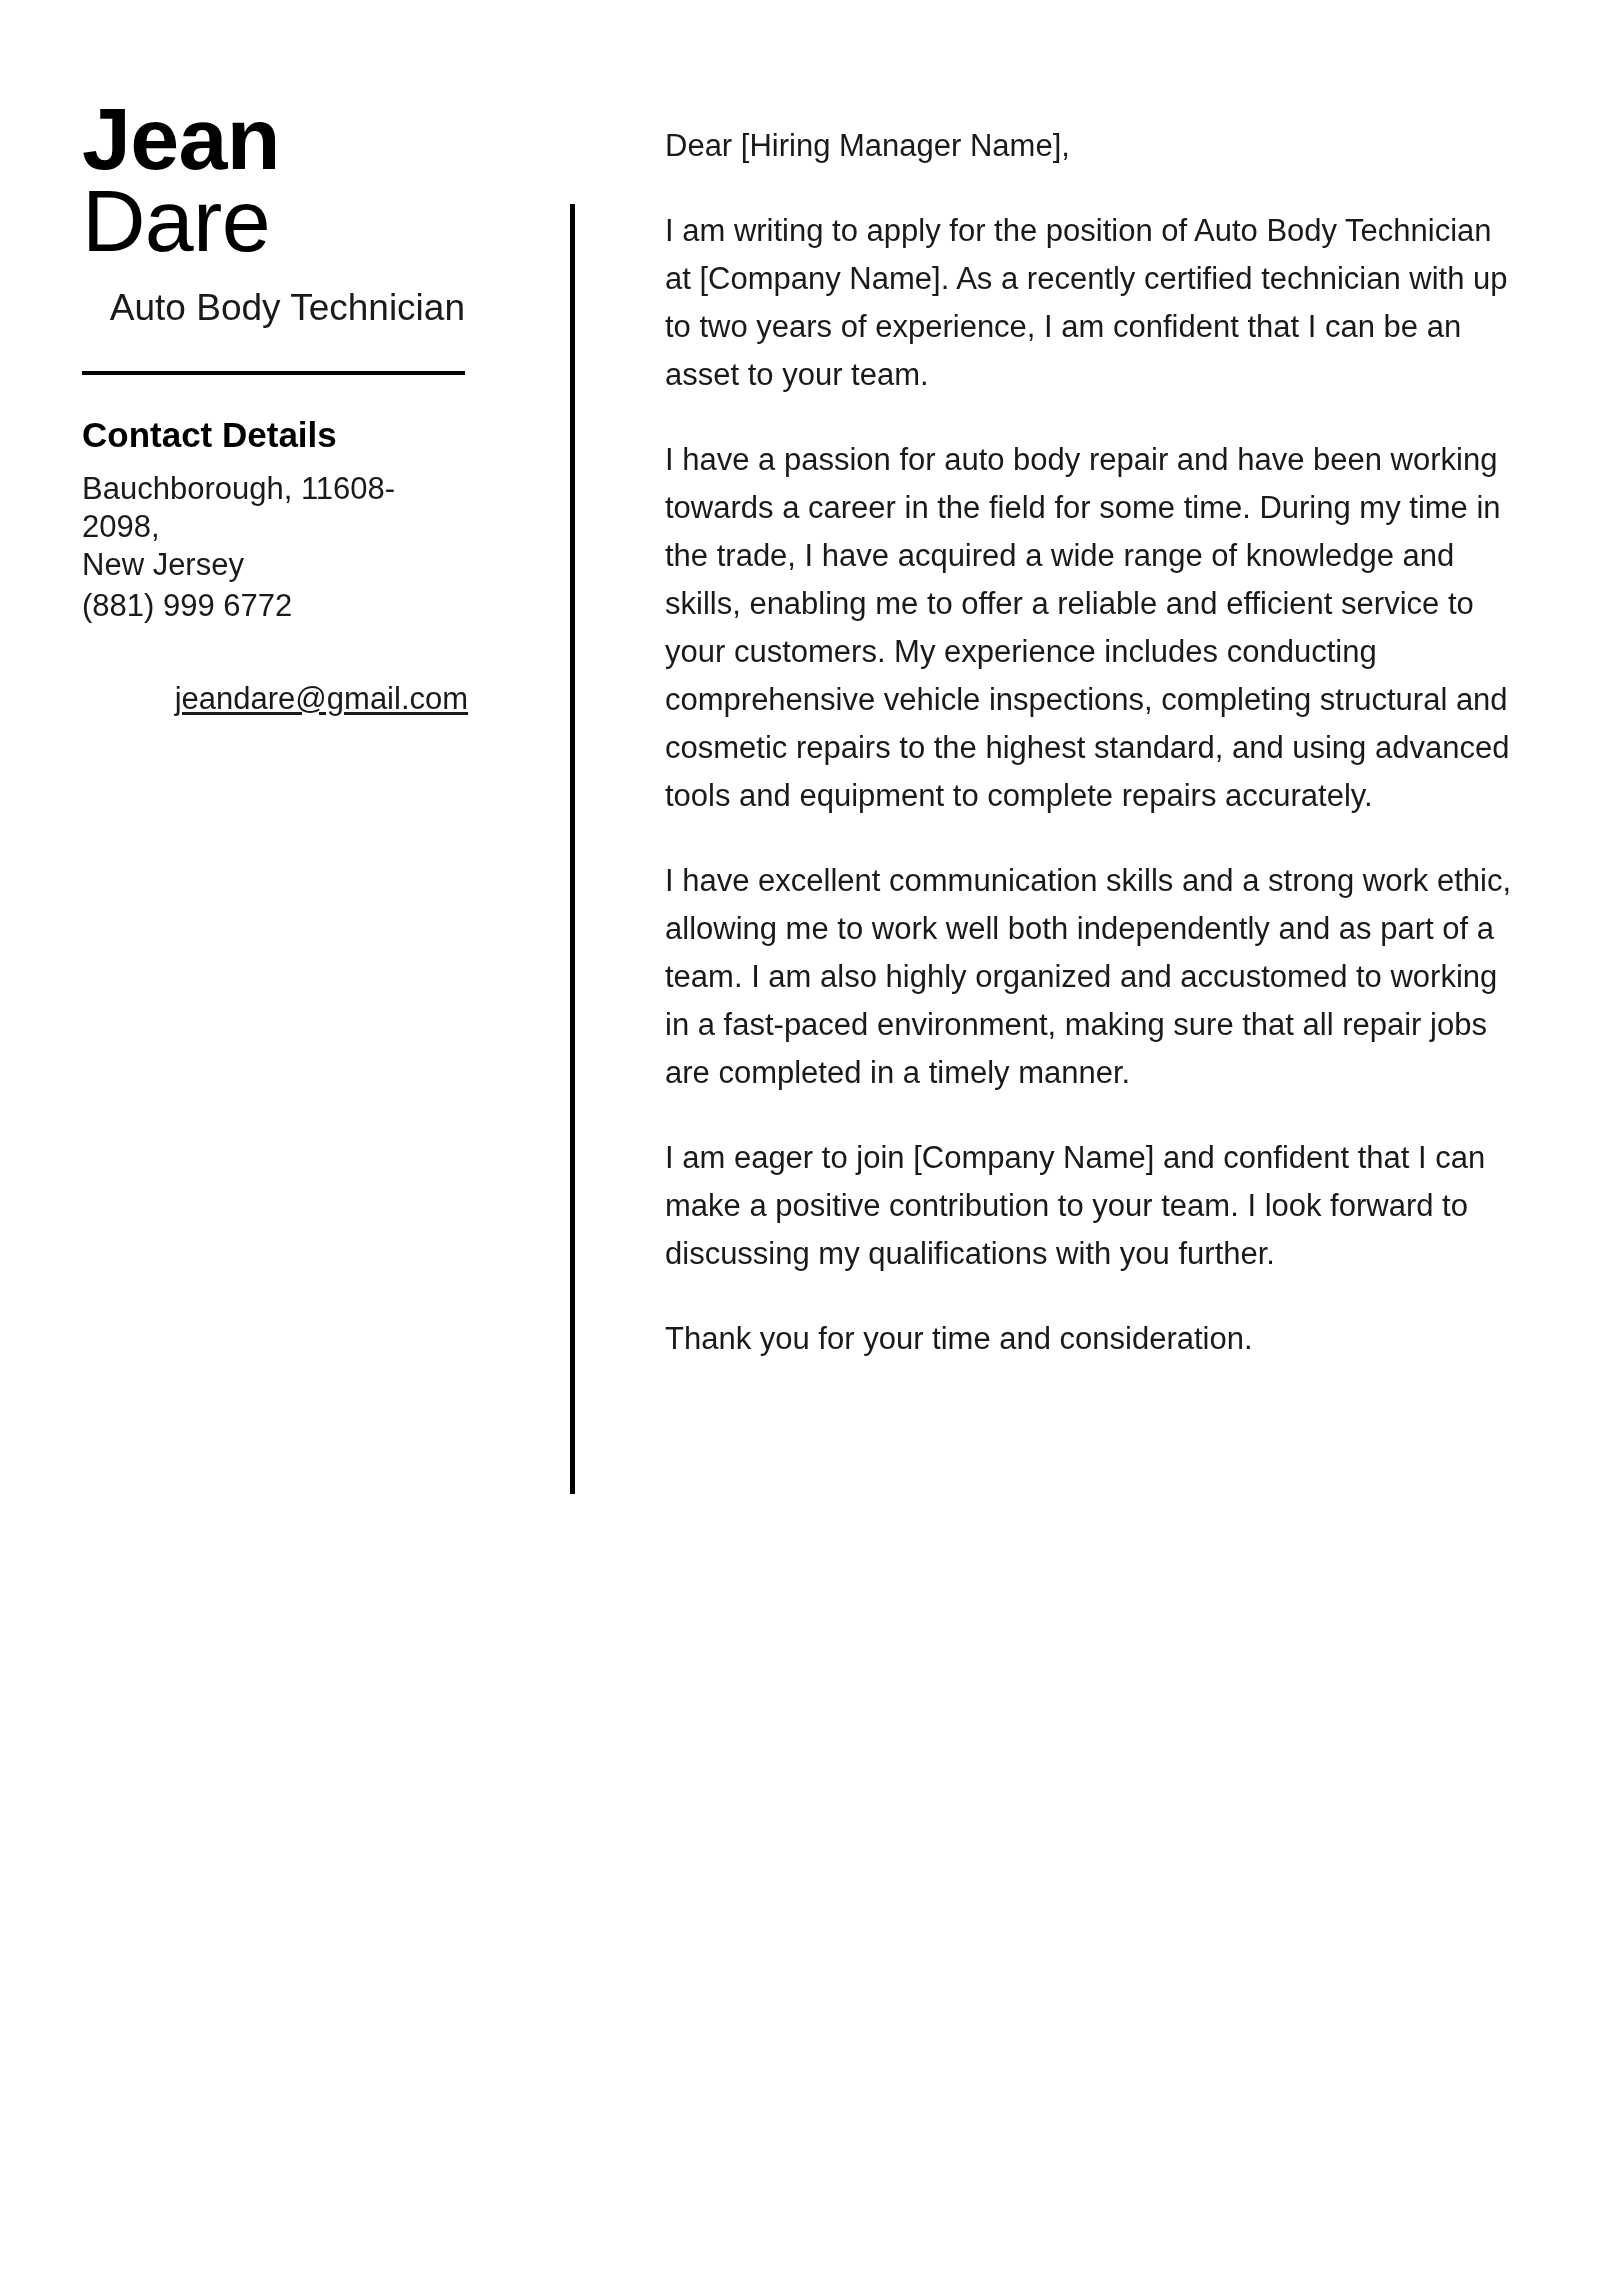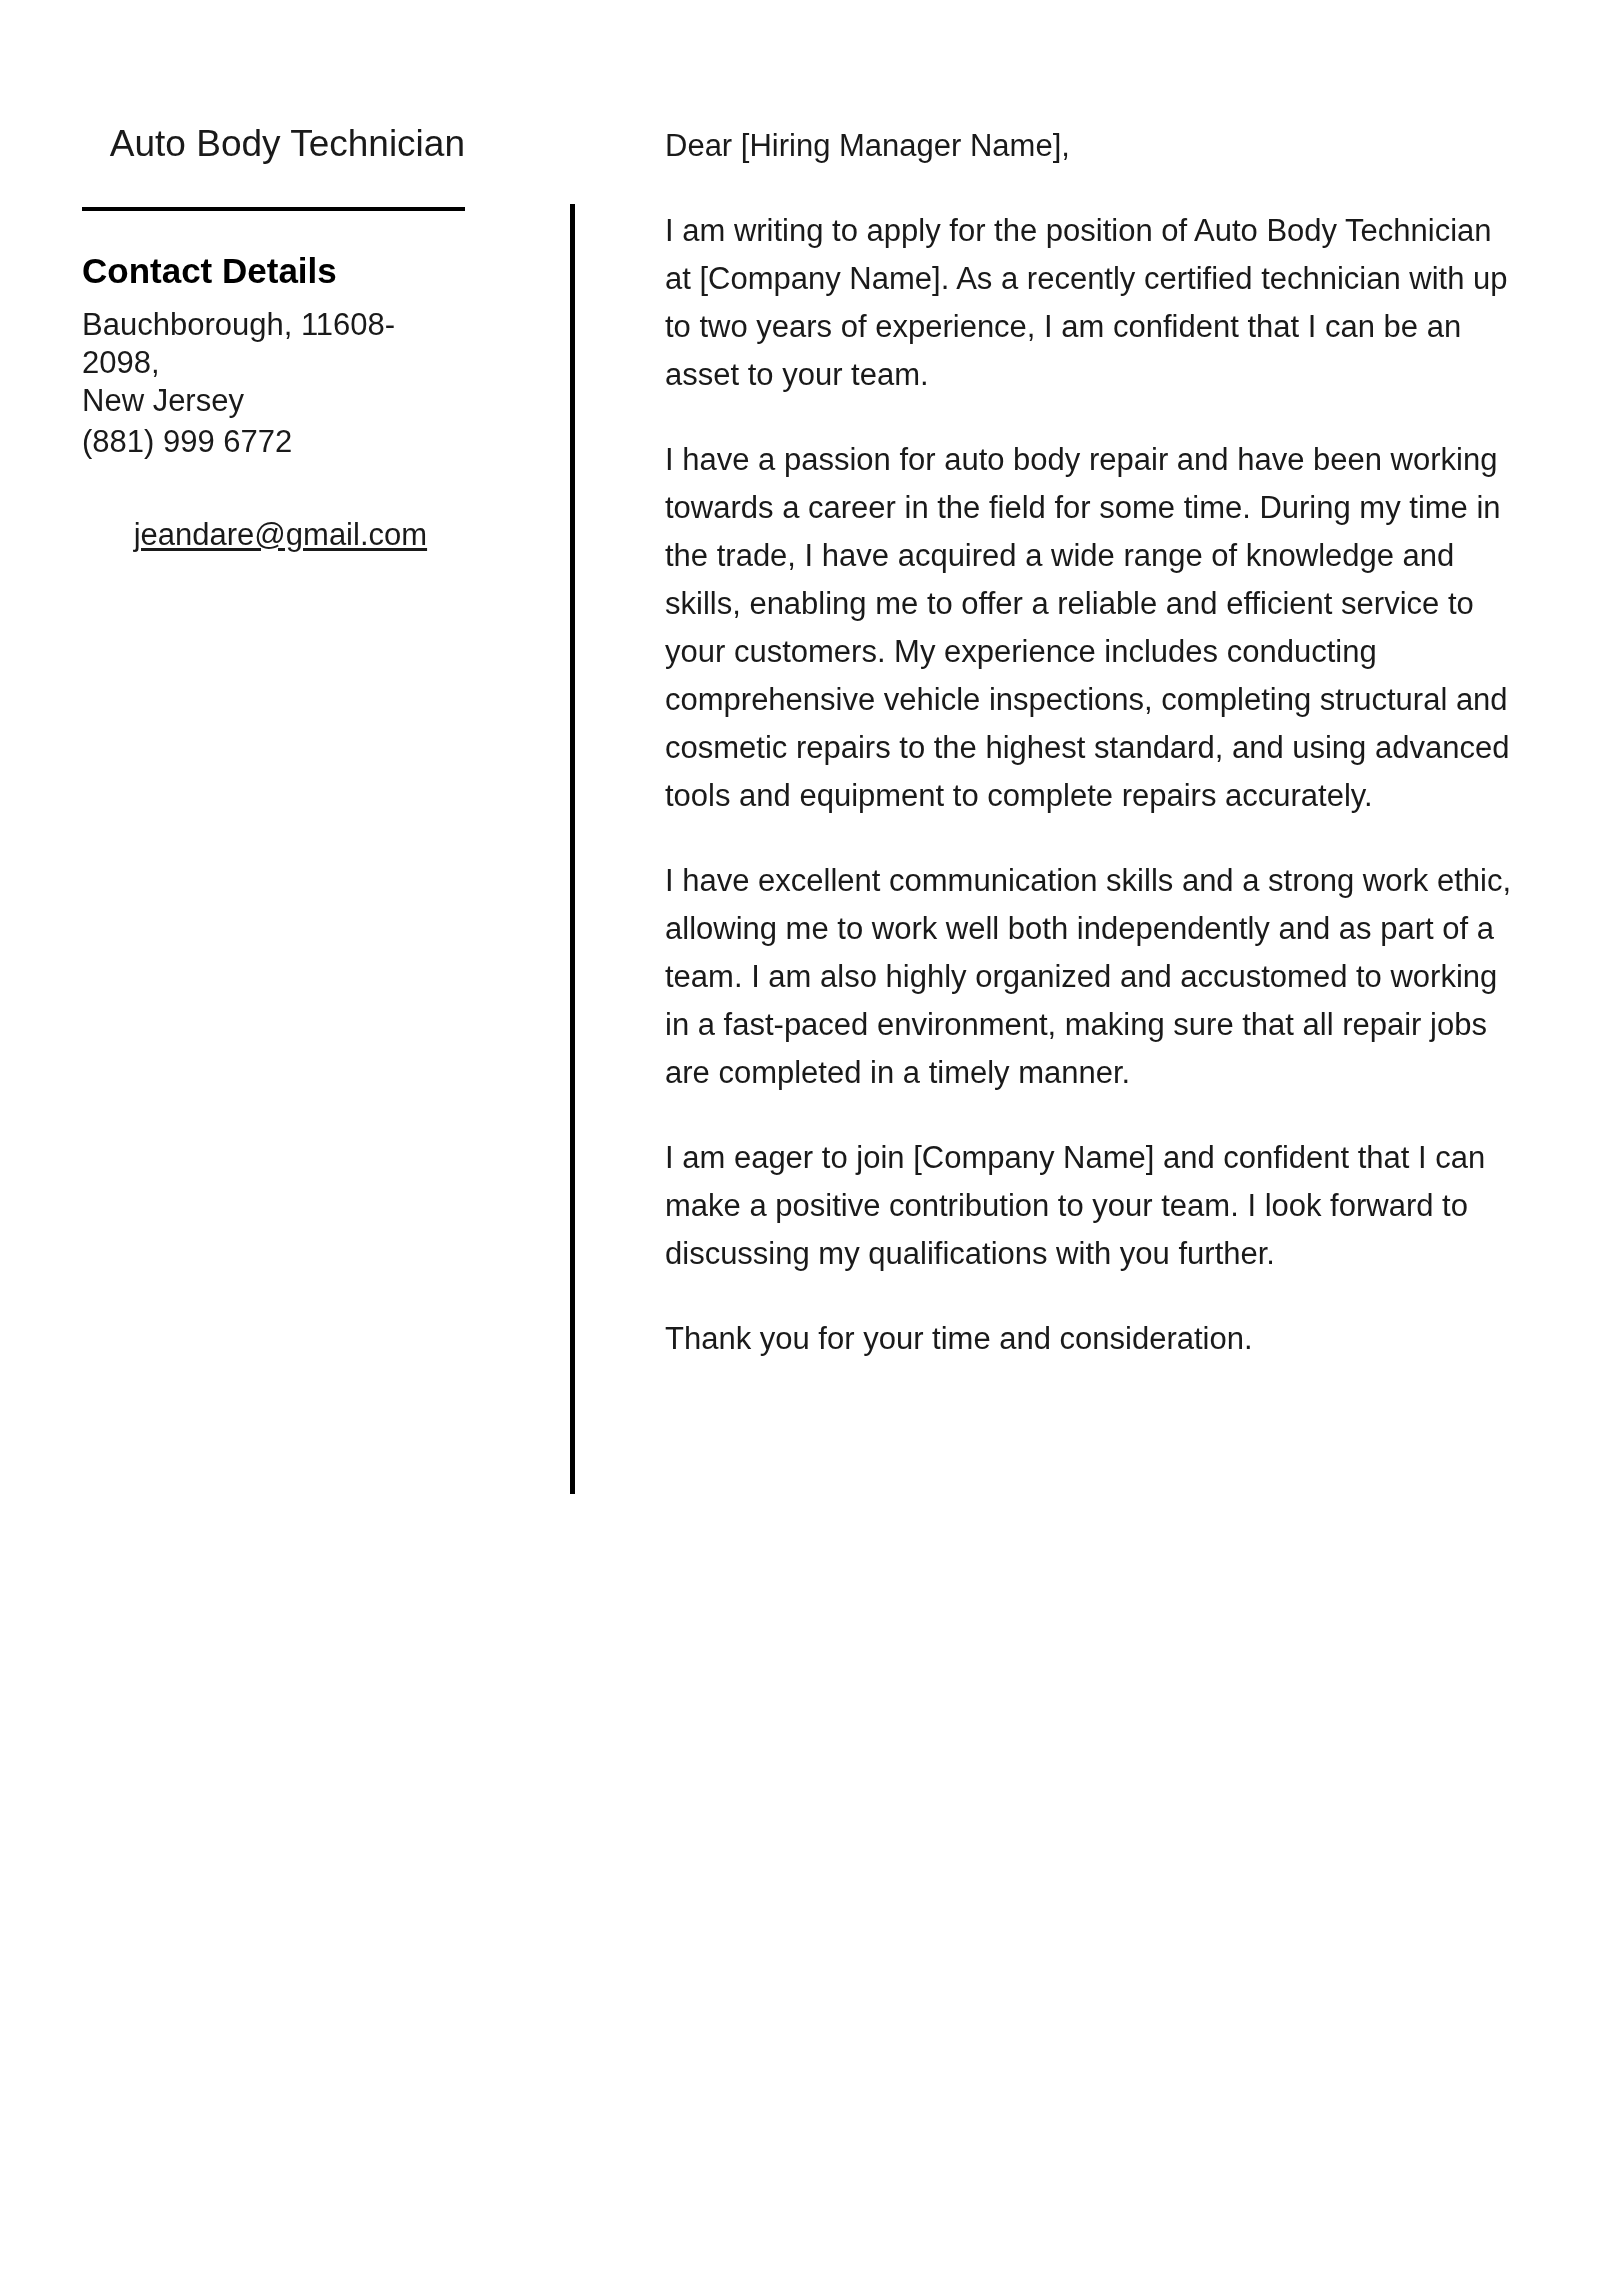--- a/index.html
+++ b/index.html
@@ -58,20 +58,21 @@
   }
   .address { margin-top: 15px; white-space: pre-line; }
   .phone   { margin-top: 3px; }
   .email-row { margin-top: 17px; }
   .email-link {
     color: #1a1a1a;
     text-decoration: underline;
     text-decoration-thickness: 3.3px;
     text-underline-offset: 3.3px;
     cursor: pointer;
+    margin-left: 41px;
   }
 
   
   .vrule {
     position: absolute;
     left: 570px;
     top: 204px;
     width: 4.6px;
     height: 1290px;
     background: #000000;
@@ -92,20 +93,24 @@
     white-space: pre-line;
   }
   .letter p:last-child { margin-bottom: 0; }
 </style>
 </head>
 <body>
 
 <div class="page">
 
   <aside class="sidebar">
+    <h1 class="name">
+      <span class="first">Jean</span>
+      <span class="last">Dare</span>
+    </h1>
     <div class="job-title">Auto Body Technician</div>
     <div class="divider"></div>
     <h2 class="contact-heading">Contact Details</h2>
     <div class="contact-item address">Bauchborough, 11608-2098,
 New Jersey</div>
     <div class="contact-item phone">(881) 999 6772</div>
     <div class="contact-item email-row">
       <a class="email-link">jeandare@gmail.com</a>
     </div>
   </aside>

